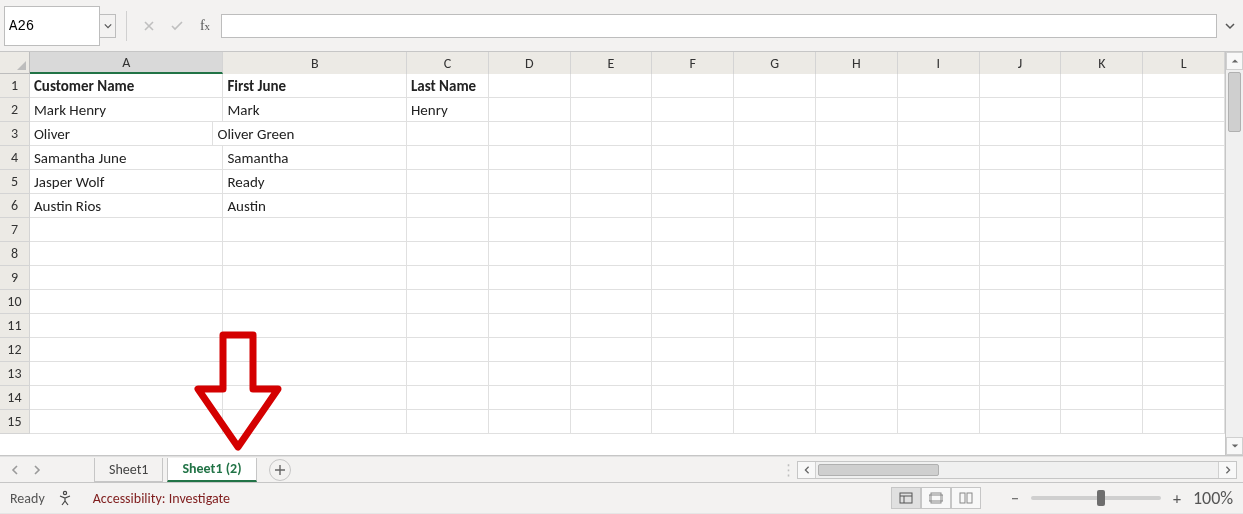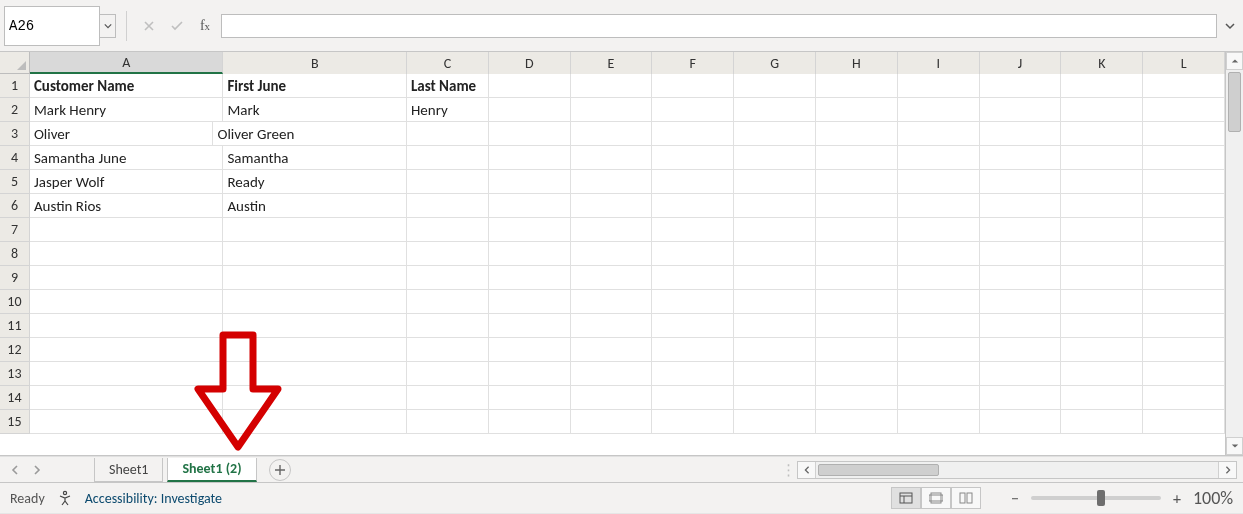--- a/index.html
+++ b/index.html
@@ -248,22 +248,22 @@
     height: 30px;
     background:#f3f2f1;
     display:flex;
     align-items:center;
     padding: 0 10px;
     font-size: 14px;
     gap:12px;
   }
   .status-text{color:#555;}
   .accessibility{
-    display:flex;align-items:center;gap:12px;
-    color:#0c4a6e;
+    display:flex;align-items:center;gap:20px;
+    color:#7f1d1d;
   }
   .view-group{margin-left:auto; display:flex; align-items:center; gap:0;}
   .view-btn{
     width:30px;height:22px;
     display:flex;align-items:center;justify-content:center;
     border:1px solid #c6c6c6;
     color:#555;
     cursor:pointer;
     background:#f8f8f8;
   }

